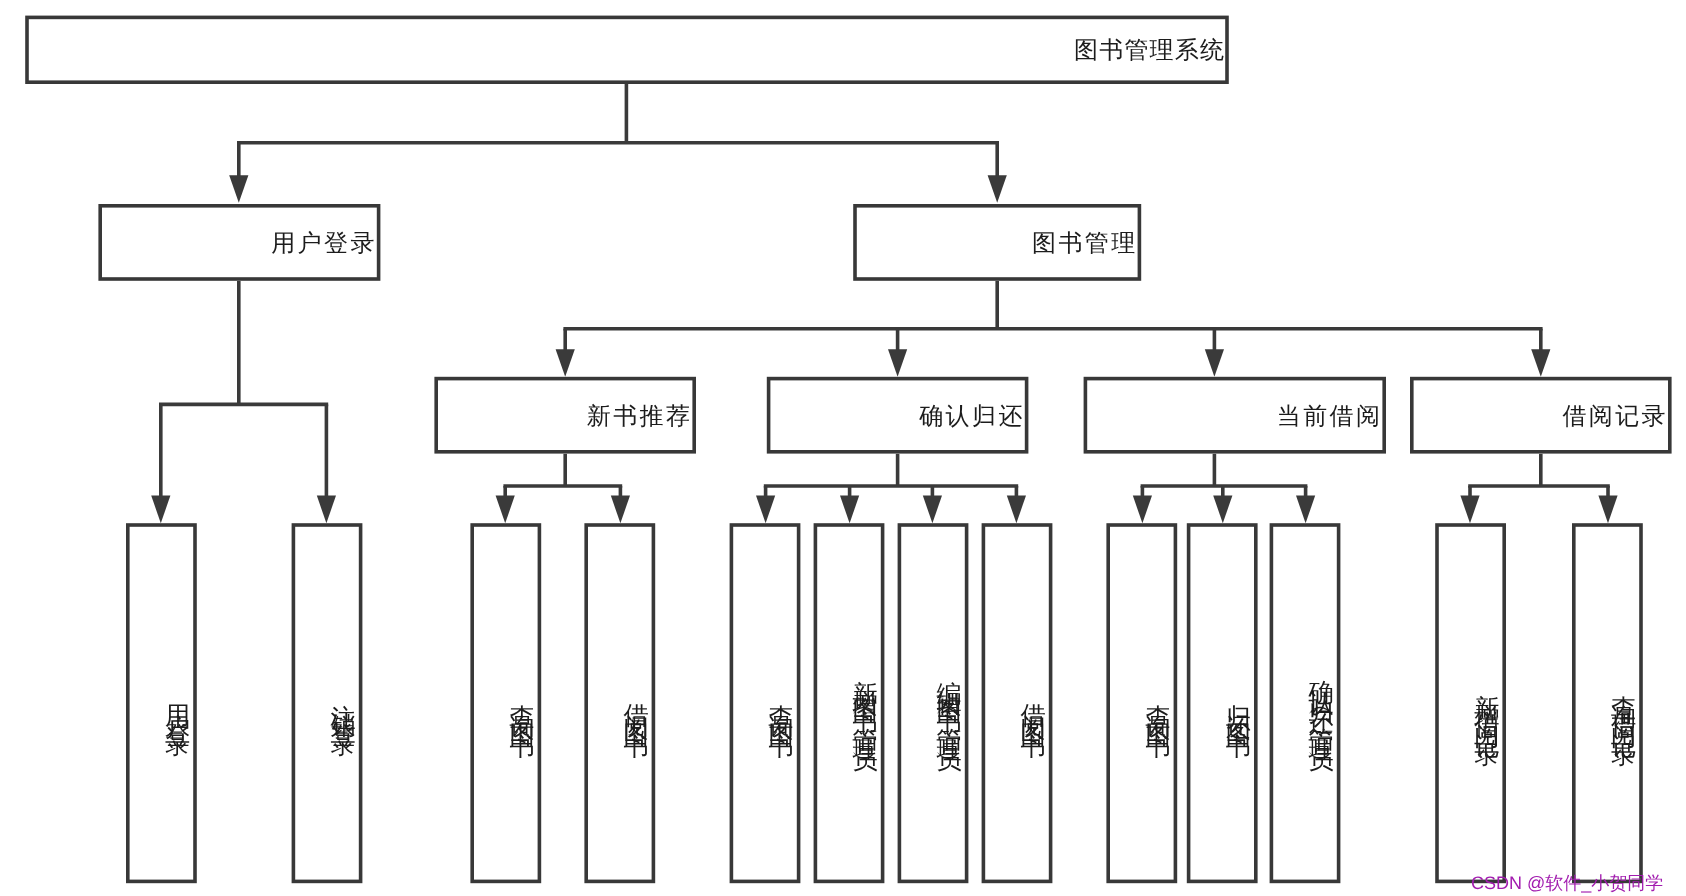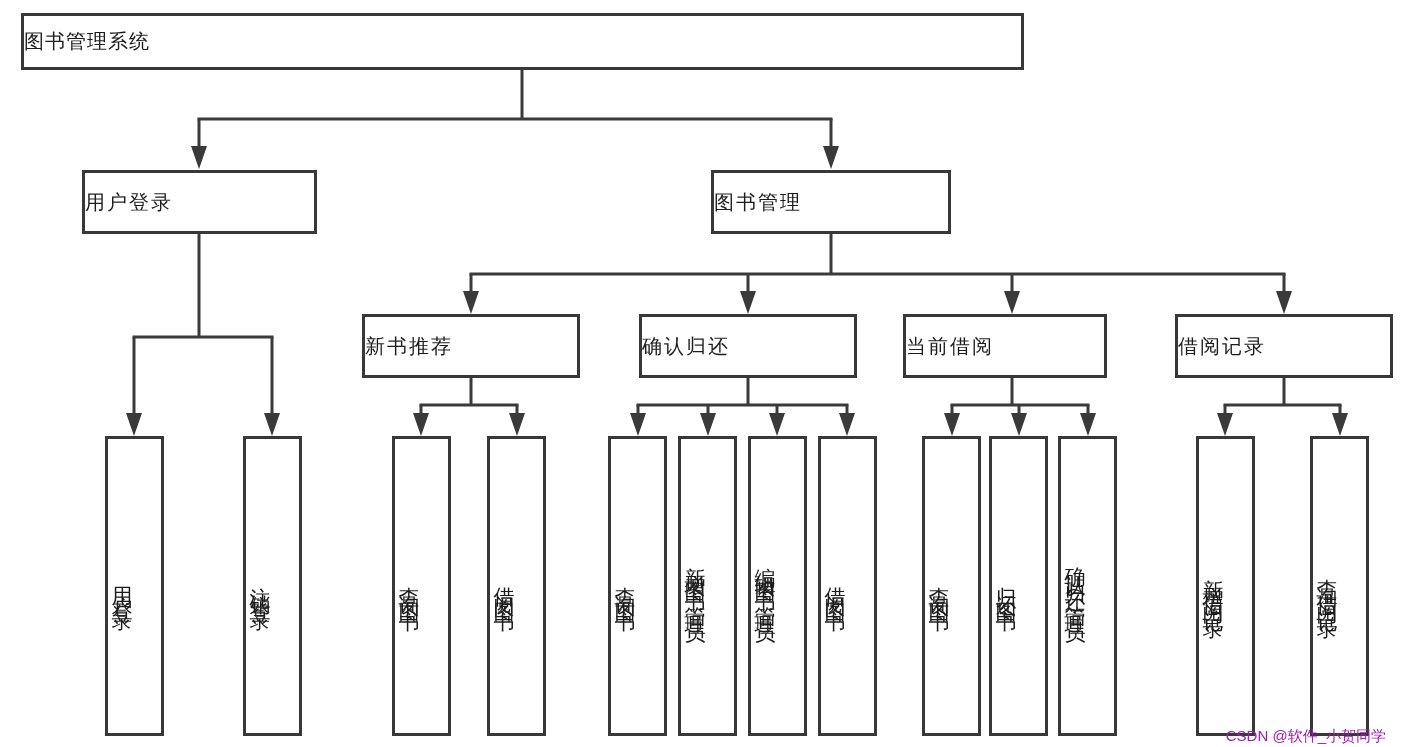--- a/index.html
+++ b/index.html
@@ -31,39 +31,39 @@
   svg.connectors polygon {
     fill: #3a3a3a;
   }
   .box {
     position: absolute;
     box-sizing: border-box;
     border: 3px solid #383838;
     background: #ffffff;
     display: flex;
     align-items: center;
-    justify-content: flex-start;
+    justify-content: flex-end;
     z-index: 2;
   }
   .box .lbl {
     color: #1c1c1c;
     white-space: nowrap;
   }
   .root-box  { left: 21px;  top: 13px;  width: 1003px; height: 57px; }
   .root-box .lbl { font-size: 20px; letter-spacing: 1px; }
 
   .l2-box, .l3-box { height: 64px; }
   .l2-box .lbl, .l3-box .lbl { font-size: 20px; letter-spacing: 2px; }
 
   .b-user-login    { left: 82px;  top: 170px; width: 235px; }
   .b-book-mgmt     { left: 711px; top: 170px; width: 240px; }
 
   .b-new-book      { left: 362px; top: 314px; width: 218px; }
   .b-book-borrow   { left: 639px; top: 314px; width: 218px; }
-  .b-current-borrow{ left: 903px; top: 314px; width: 204px; }
+  .b-current-borrow{ left: 903px; top: 314px; width: 252px; }
   .b-borrow-record { left: 1175px;top: 314px; width: 218px; }
 
   .leaf {
     top: 436px;
     width: 59px;
     height: 300px;
   }
   .leaf .lbl {
     writing-mode: vertical-rl;
     text-orientation: mixed;

